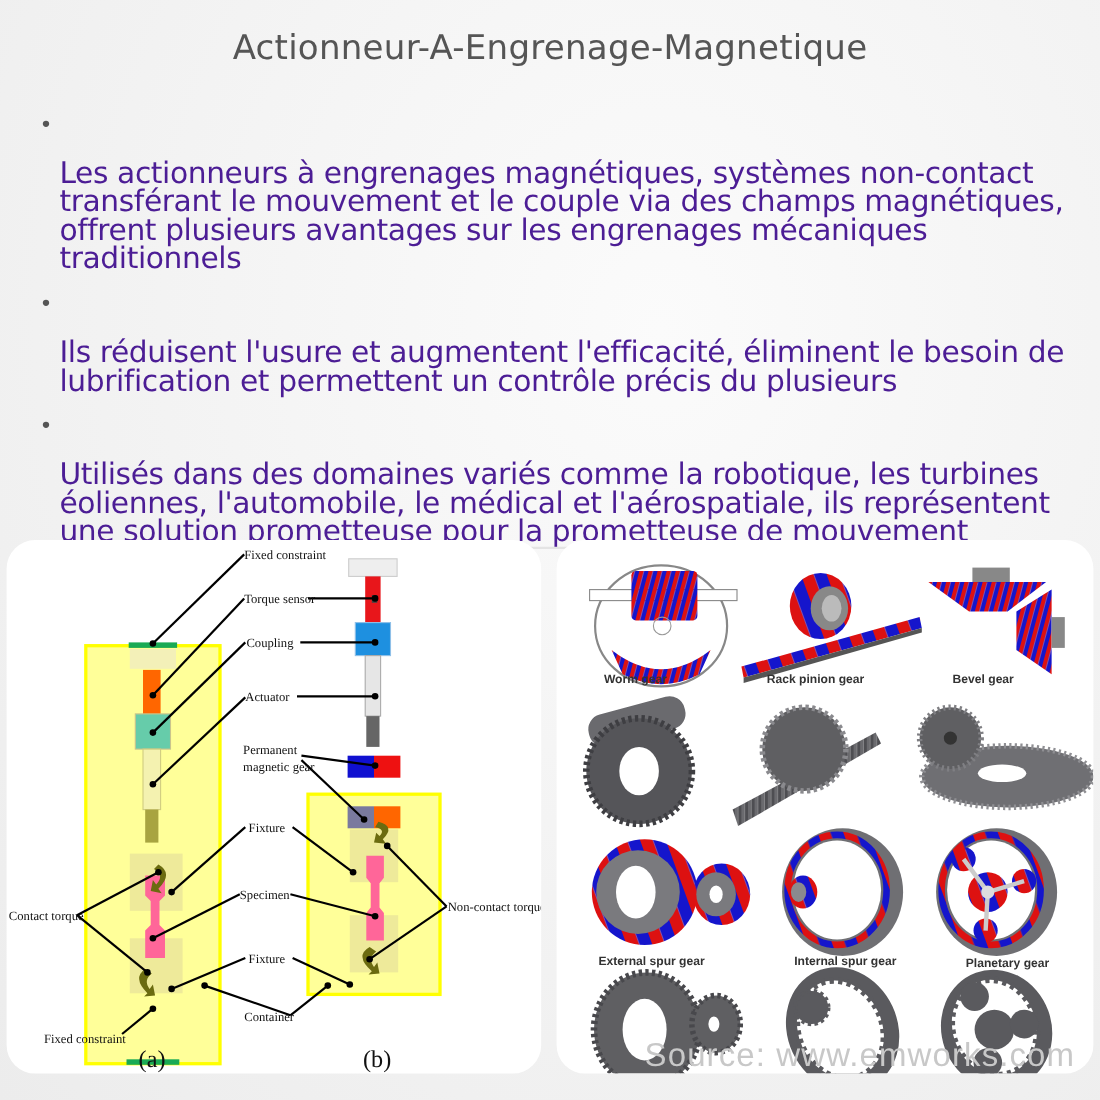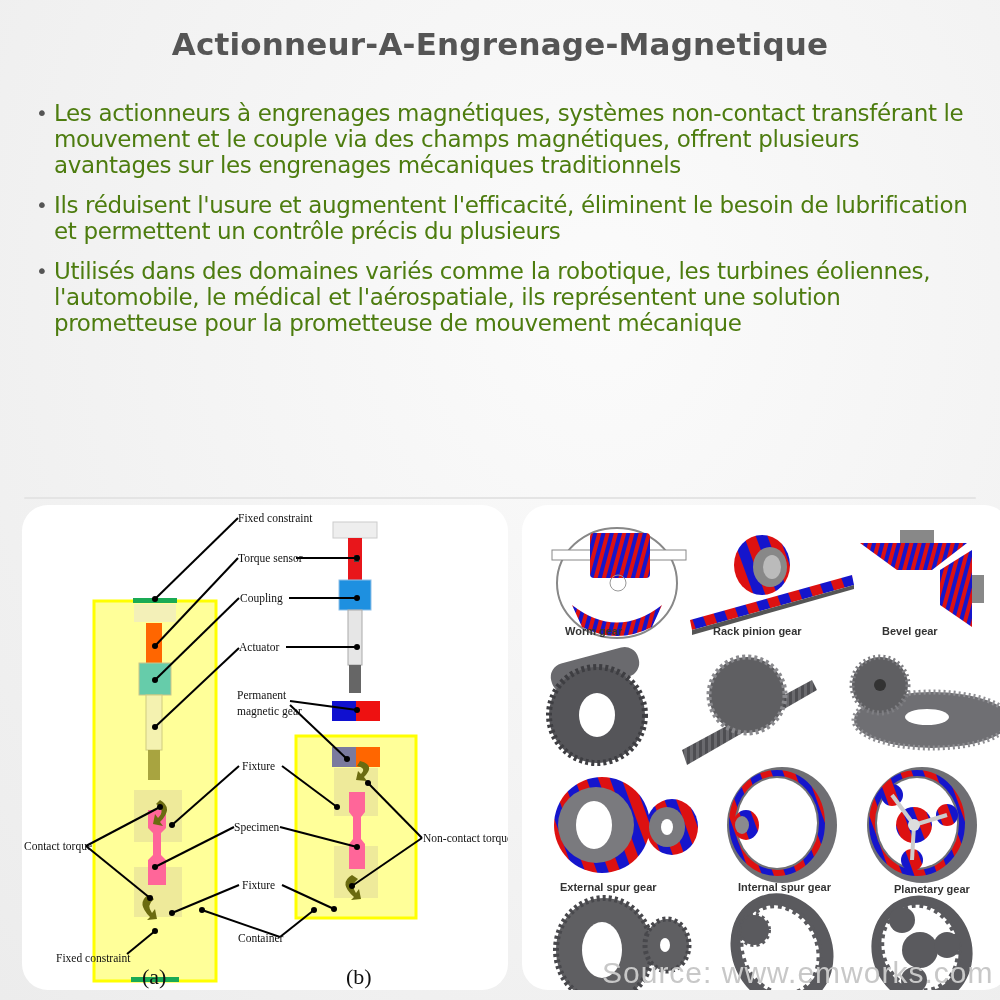--- a/index.html
+++ b/index.html
@@ -5,34 +5,34 @@
   * { box-sizing: border-box; margin: 0; padding: 0; }
   html, body { width: 1000px; height: 1000px; overflow: hidden; }
   body {
     background: radial-gradient(ellipse at 60% 30%, #fbfbfb 0%, #f2f2f2 60%, #ececec 100%);
     font-family: "DejaVu Sans", sans-serif;
     color: #505050;
     position: relative;
   }
   .title {
     position: absolute; left: 0; top: 26px; width: 1000px;
-    text-align: center; font-size: 31px; font-weight: bold; color: #555;
+    text-align: center; font-size: 31px; font-weight: normal; color: #555;
     letter-spacing: 0.2px;
   }
   .bullets { position: absolute; left: 36px; top: 100px; width: 940px; }
   .bullet { display: flex; margin-bottom: 14px; }
   .bullet .dot { width: 18px; flex: none; font-size: 20px; line-height: 26px; color: #555; }
-  .bullet .txt { font-size: 23px; line-height: 26px; color: #4d7c0f; letter-spacing: -0.35px; }
+  .bullet .txt { font-size: 27px; line-height: 26px; color: #4c1d95; letter-spacing: -0.35px; margin-top: 45px; }
   .divider {
     position: absolute; left: 24px; top: 497px; width: 952px; height: 2px;
     background: #e4e4e4; border-radius: 1px;
   }
   .card {
-    position: absolute; top: 505px; height: 485px; background: #ffffff;
-    border-radius: 26px; overflow: hidden; margin-left: 16px;
+    position: absolute; top: 491px; height: 485px; background: #ffffff;
+    border-radius: 26px; overflow: hidden;
   }
   .card-left { left: 6px; width: 486px; }
   .card-right { left: 506px; width: 488px; }
   .card svg { position: absolute; left: 0; top: 0; }
   .lbl { font-family: "Liberation Serif", serif; font-size: 11.5px; fill: #111; }
   .sub { font-family: "Liberation Serif", serif; font-size: 22px; fill: #111; }
   .glbl { font-family: "Liberation Sans", sans-serif; font-size: 11px; fill: #333; font-weight: bold; }
   .src { font-family: "Liberation Sans", sans-serif; font-size: 30px; fill: #c8c8c8; letter-spacing: 1px; }
 </style>
 </head>

